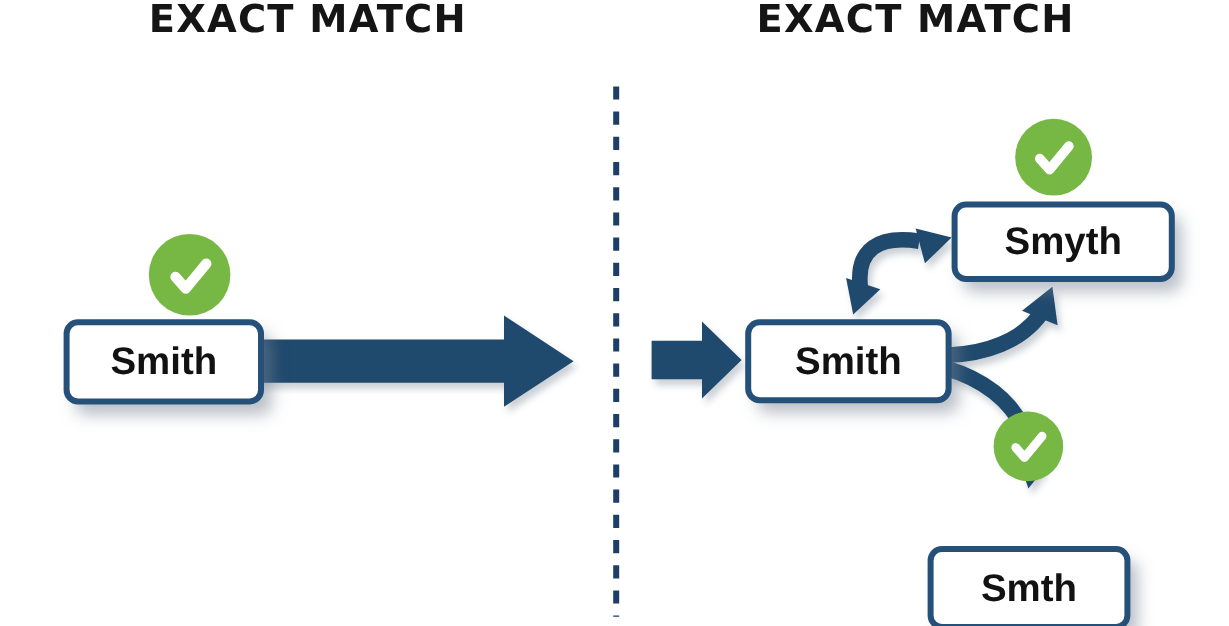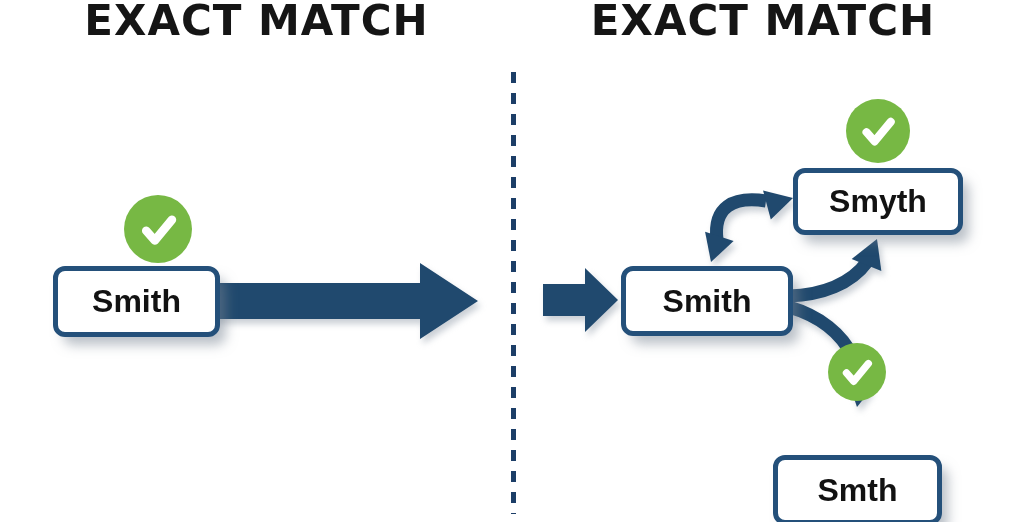--- a/index.html
+++ b/index.html
@@ -10,21 +10,21 @@
     font-family: "Liberation Sans", sans-serif;
     position: relative;
   }
   .stage { position: absolute; inset: 0; width: 1024px; height: 522px; }
   .arrow-layer { position: absolute; left: 0; top: 0; z-index: 1; }
   .shadowed { filter: drop-shadow(3px 5px 3px rgba(125,138,152,0.40)); }
 
   .title {
     position: absolute; margin: 0; z-index: 2;
     font-family: "DejaVu Sans", sans-serif;
-    font-weight: 700; font-size: 42px; line-height: 1;
+    font-weight: 700; font-size: 32px; line-height: 1;
     letter-spacing: 1px; color: var(--title, #151515);
     text-align: center;
   }
   .title.left  { left: 0;   top: 27; width: 513px; }
   .title.right { left: 513px; top: 27; width: 500px; }
 
   .node {
     position: absolute; z-index: 3;
     background: #fff;
     border: 5px solid var(--box-border, #24507A);
@@ -33,21 +33,21 @@
     display: flex; align-items: center; justify-content: center;
     box-sizing: border-box;
   }
   .node .label {
     font-weight: 700; font-size: 32px;
     color: var(--label, #121212);
     font-family: "Liberation Sans", sans-serif;
   }
   .node-exact-smith { left: 53px;  top: 266px; width: 167px; height: 71px; }
   .node-fuzzy-smith { left: 621px; top: 266px; width: 172px; height: 70px; }
-  .node-smyth       { left: 793px; top: 168px; width: 170px; height: 67px; }
+  .node-smyth       { left: 793px; top: 168px; width: 186px; height: 67px; }
   .node-smth        { left: 773px; top: 407px; width: 169px; height: 70px; margin-top: 48px; }
 
   .check-circle {
     position: absolute; z-index: 4;
     background: var(--green, #77B844);
     border-radius: 50%;
     display: flex; align-items: center; justify-content: center;
   }
   .check-exact { left: 124px; top: 195px; width: 68px; height: 68px; }
   .check-smyth { left: 846px; top: 99px;  width: 64px; height: 64px; }

